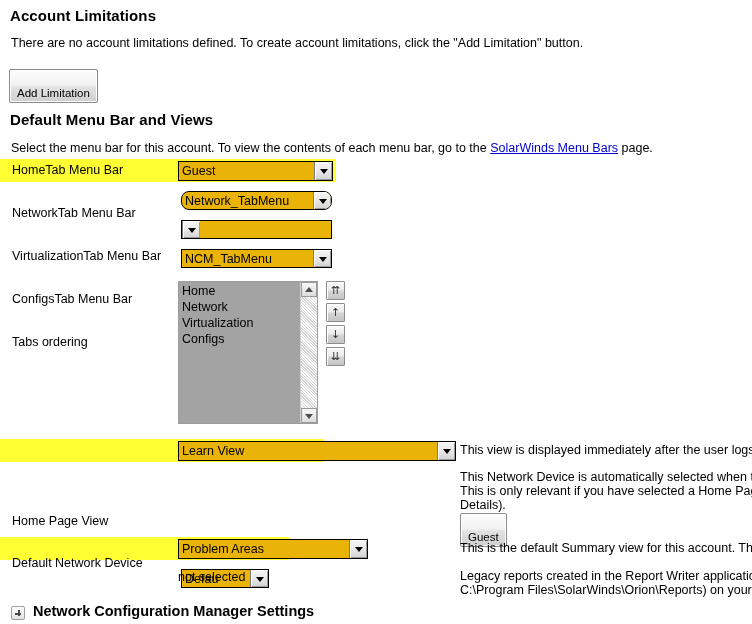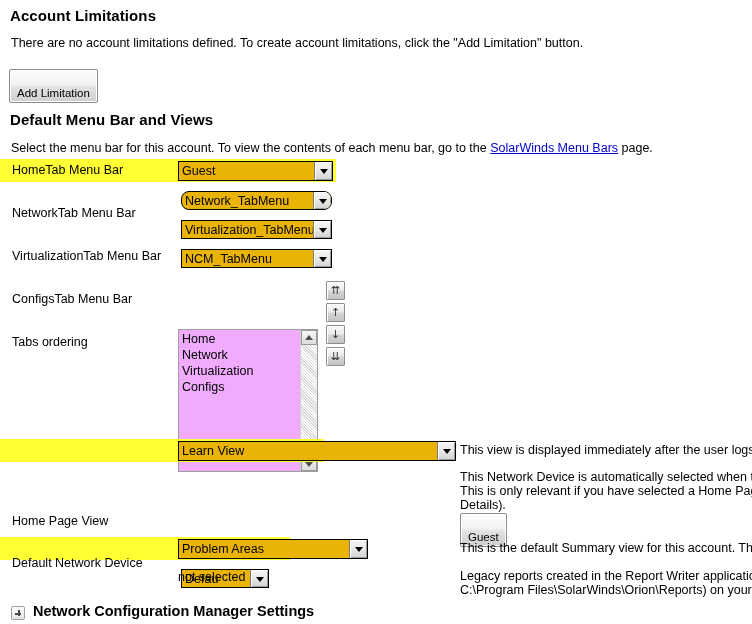--- a/index.html
+++ b/index.html
@@ -95,24 +95,23 @@
   .hl {
     position: absolute;
     background: #ffff33;
     z-index: 0;
   }
 
   
   .listbox {
     position: absolute;
     box-sizing: border-box;
-    background: #f0abfc;
+    background: #a3a3a3;
     border: 1px solid #9d9d9d;
     display: flex;
-    margin-top: 48px;
   }
   .listbox .items {
     flex: 1 1 auto;
     padding: 1px 0 0 3px;
     font-size: 12.5px;
     line-height: 16px;
   }
   .listbox .items div { white-space: nowrap; }
   .lb-scroll {
     flex: 0 0 16px;
@@ -218,21 +217,20 @@
 </div>
 
 <div class="abs label" style="left:12px; top:192px;">NetworkTab Menu Bar</div>
 <div class="select" style="left:181px; top:191px; width:151px; height:19px;border-radius:8px;">
   <span class="val">Network_TabMenu</span>
   <span class="arrowbox"></span>
 </div>
 
 <div class="abs label" style="left:12px; top:221px;">VirtualizationTab Menu Bar</div>
 <div class="select" style="left:181px; top:220px; width:151px; height:19px;">
-  <span class="val">Virtualization_TabMenu</span>
   <span class="arrowbox"></span>
 </div>
 
 <div class="abs label" style="left:12px; top:250px;">ConfigsTab Menu Bar</div>
 <div class="select" style="left:181px; top:249px; width:151px; height:19px;">
   <span class="val">NCM_TabMenu</span>
   <span class="arrowbox"></span>
 </div>
 
 <div class="abs label" style="left:12px; top:279px;">Tabs ordering</div>

